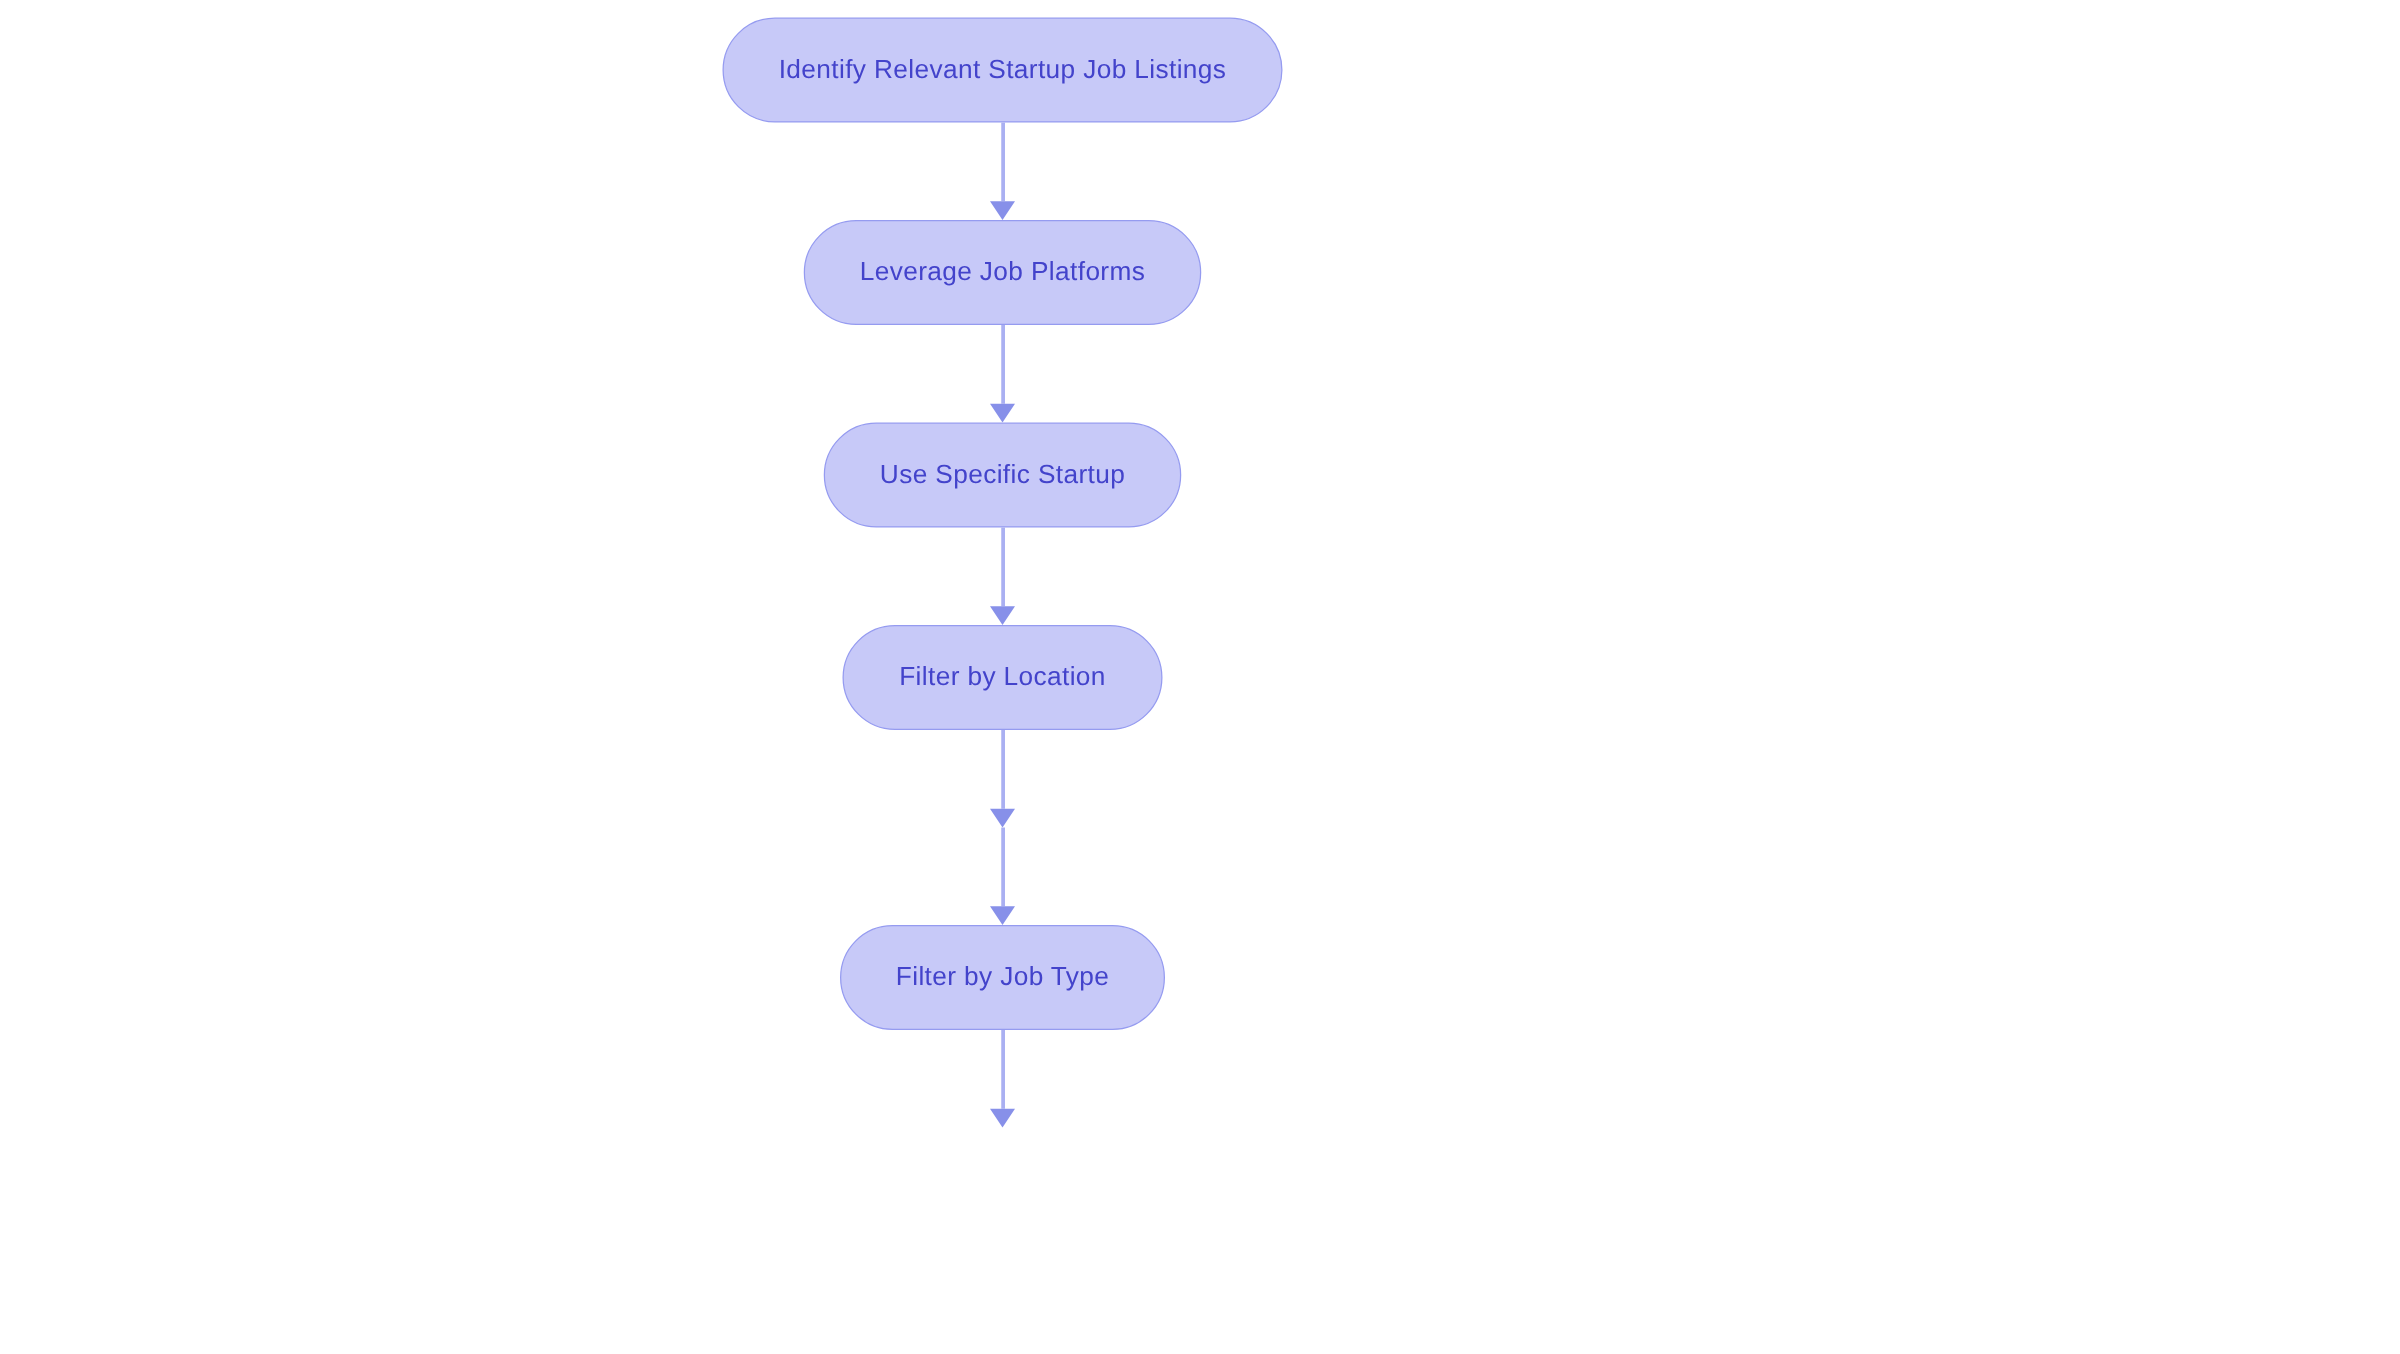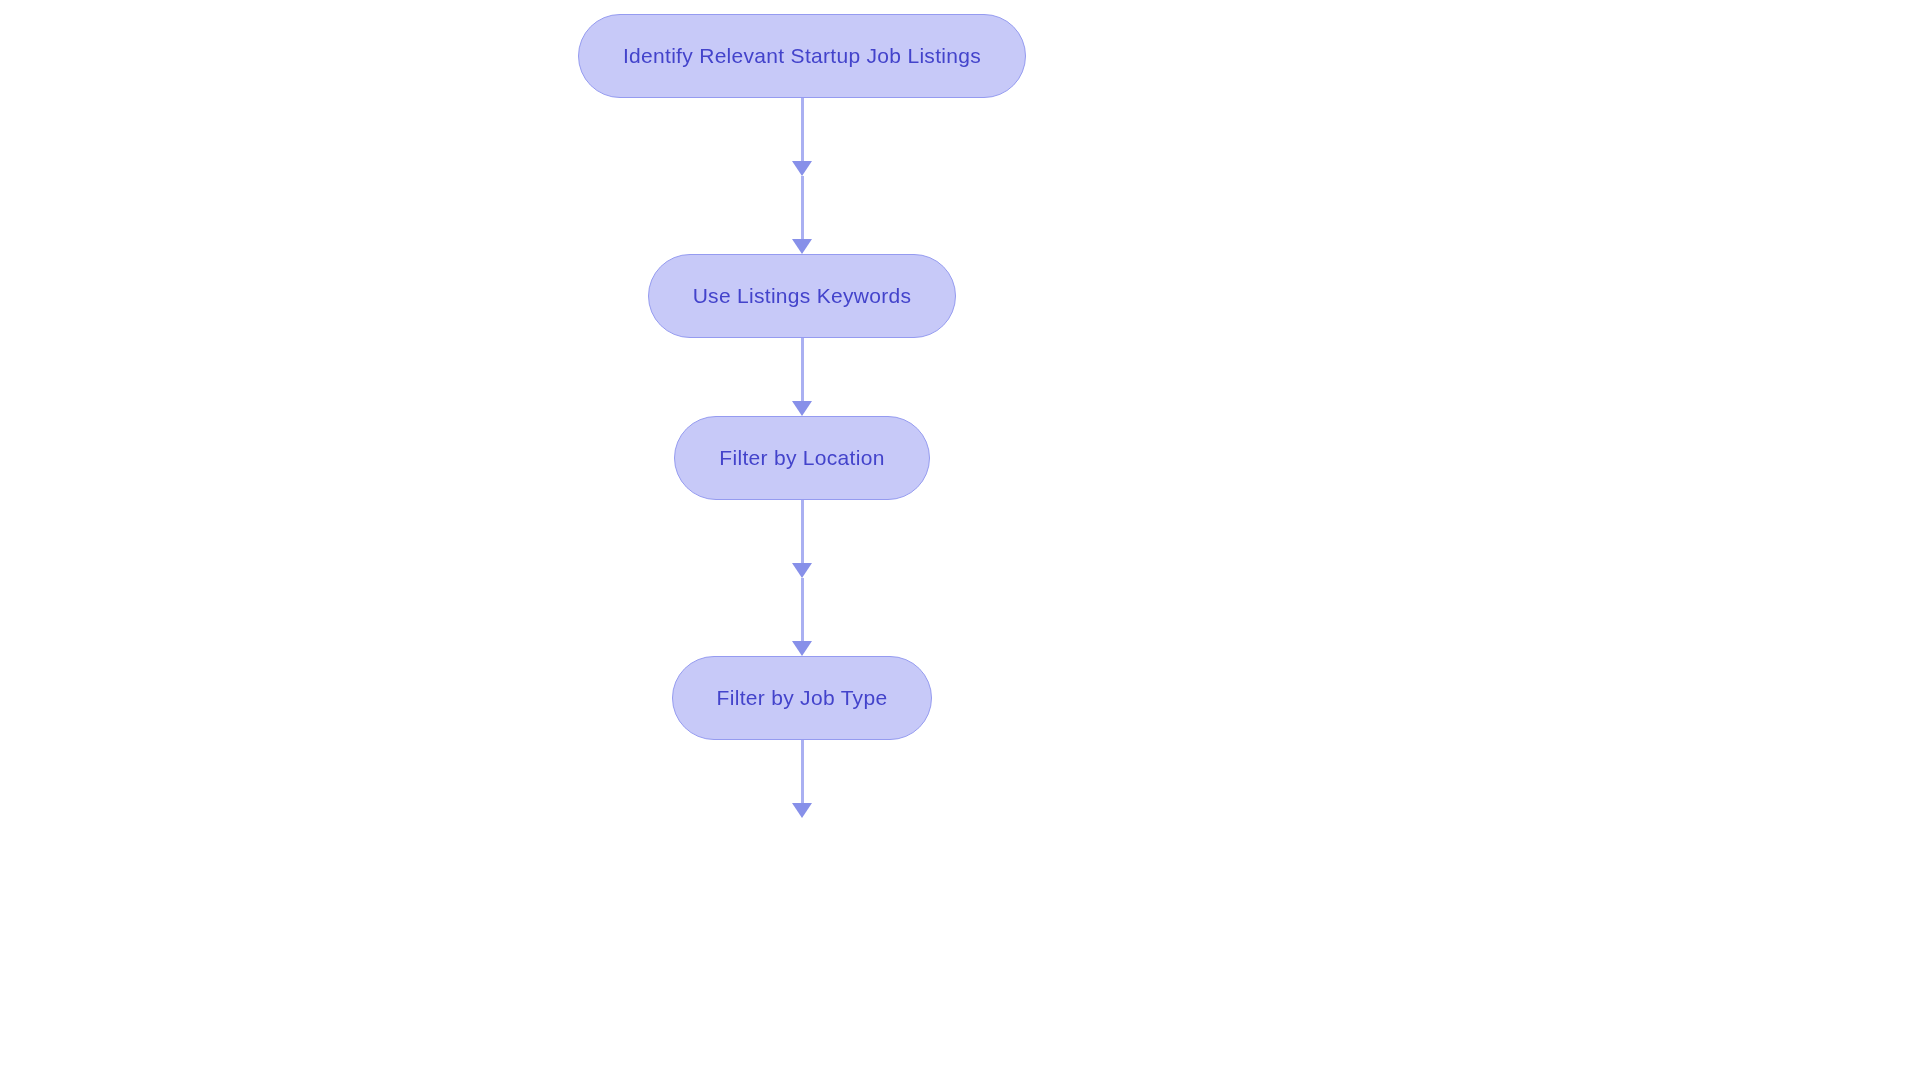--- a/index.html
+++ b/index.html
@@ -70,27 +70,28 @@
 
 <div class="flow">
 
   <div class="node">Identify Relevant Startup Job Listings</div>
 
   <div class="connector">
     <div class="line"></div>
     <div class="head"></div>
   </div>
 
+  <div class="node">Leverage Job Platforms</div>
 
   <div class="connector">
     <div class="line"></div>
     <div class="head"></div>
   </div>
 
-  <div class="node">Use Listings Keywords</div>
+  <div class="node">Use Specific Startup</div>
 
   <div class="connector">
     <div class="line"></div>
     <div class="head"></div>
   </div>
 
   <div class="node">Filter by Location</div>
 
   <div class="connector">
     <div class="line"></div>

